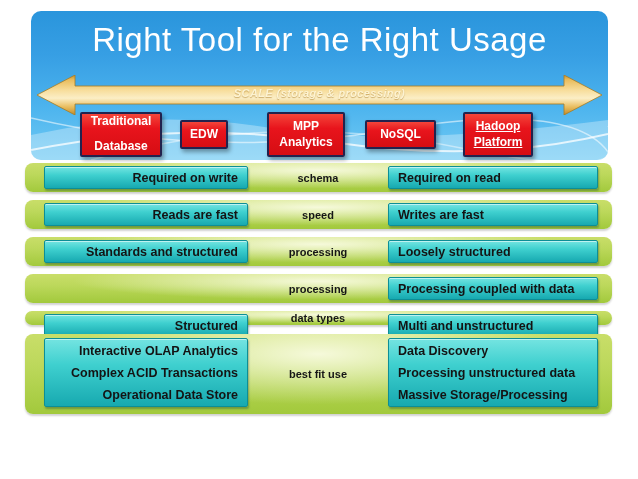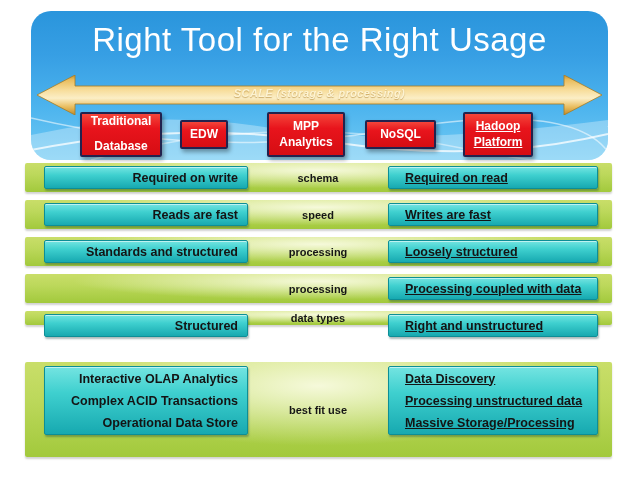--- a/index.html
+++ b/index.html
@@ -3,21 +3,21 @@
 <meta charset="utf-8">
 <style>
   html,body{margin:0;padding:0;background:#fff;}
   .slide{
     position:relative;width:638px;height:479px;background:#ffffff;overflow:hidden;
     font-family:"Liberation Sans",sans-serif;
   }
   
   .blue-panel{
     position:absolute;left:31px;top:11px;width:577px;height:149px;
-    border-radius:20px;overflow:hidden;
+    border-radius:10px;overflow:hidden;
     background:linear-gradient(180deg,#2a95dc 0%,#379fe4 30%,#4db4ee 65%,#72cbf4 100%);
   }
   .slide-title{
     position:absolute;left:0;top:10px;width:100%;
     text-align:center;color:#ffffff;font-size:33px;font-weight:400;letter-spacing:.5px;
   }
   .waves{position:absolute;left:0;bottom:0;width:100%;height:70px;}
   
   .arrow-svg{position:absolute;left:6px;top:64px;width:565px;height:40px;}
   .arrow-label{
@@ -29,37 +29,37 @@
   
   .tool-box{
     position:absolute;display:flex;flex-direction:column;justify-content:center;
     background:linear-gradient(180deg,#f4453a 0%,#e8141c 35%,#d60d13 100%);
     border:2px solid #22224e;border-radius:2px;
     box-shadow:2px 3px 4px rgba(0,0,0,.35);
     color:#ffffff;font-size:12px;font-weight:bold;text-align:center;line-height:1.3;
   }
   
   .gbar{
-    position:absolute;left:25px;width:587px;border-radius:2px;
+    position:absolute;left:25px;width:587px;border-radius:8px;
     background:
       radial-gradient(ellipse 60% 90% at 50% 25%,rgba(255,255,240,.85) 0%,rgba(255,255,255,0) 70%),
       linear-gradient(180deg,#c9de69 0%,#bcd85b 40%,#a2c93c 100%);
     box-shadow:0 2px 2px rgba(0,0,0,.18);
   }
   .tbox{
     position:absolute;box-sizing:border-box;
     background:linear-gradient(180deg,#74e4e1 0%,#3fd0cf 38%,#17a9b0 100%);
     border:1px solid #0d8e96;border-radius:2px;
     box-shadow:1px 2px 2px rgba(15,60,60,.35),inset 0 1px 0 rgba(255,255,255,.55);
     color:#141414;font-size:12.5px;font-weight:bold;
     display:flex;flex-direction:column;justify-content:center;
   }
   .tbox.small{top:3px;height:23px;}
   .tbox.left-box{left:19px;width:204px;text-align:right;padding-right:9px;}
-  .tbox.right-box{left:363px;width:210px;text-align:left;padding-left:16px;text-decoration:underline;}
+  .tbox.right-box{left:363px;width:210px;text-align:left;padding-left:9px;}
   .tbox.tall{top:4px;height:69px;line-height:22px;}
   .center-label{
     position:absolute;left:223px;width:140px;top:0;height:100%;
     display:flex;align-items:center;justify-content:center;
     color:#161616;font-size:11px;font-weight:bold;
   }
 </style>
 </head>
 <body>
 
@@ -126,25 +126,25 @@
         <div class="center-label">processing</div>
         <div class="tbox small right-box">Loosely structured</div>
       </div>
       <div class="gbar" style="top: 274px; height: 29px;">
         <div class="center-label">processing</div>
         <div class="tbox small right-box">Processing coupled with data</div>
       </div>
       <div class="gbar" style="top: 311px; height: 14px;">
         <div class="tbox small left-box">Structured</div>
         <div class="center-label">data types</div>
-        <div class="tbox small right-box">Right and unstructured</div>
+        <div class="tbox small right-box">Multi and unstructured</div>
       </div>
     </div>
 
-  <div class="gbar" style="top:362px;height:95px;">
+  <div class="gbar" style="top:334px;height:80px;">
     <div class="tbox left-box tall">
       <span>Interactive OLAP Analytics</span>
       <span>Complex ACID Transactions</span>
       <span>Operational Data Store</span>
     </div>
     <div class="center-label">best fit use</div>
     <div class="tbox right-box tall">
       <span>Data Discovery</span>
       <span>Processing unstructured data</span>
       <span>Massive Storage/Processing</span>

